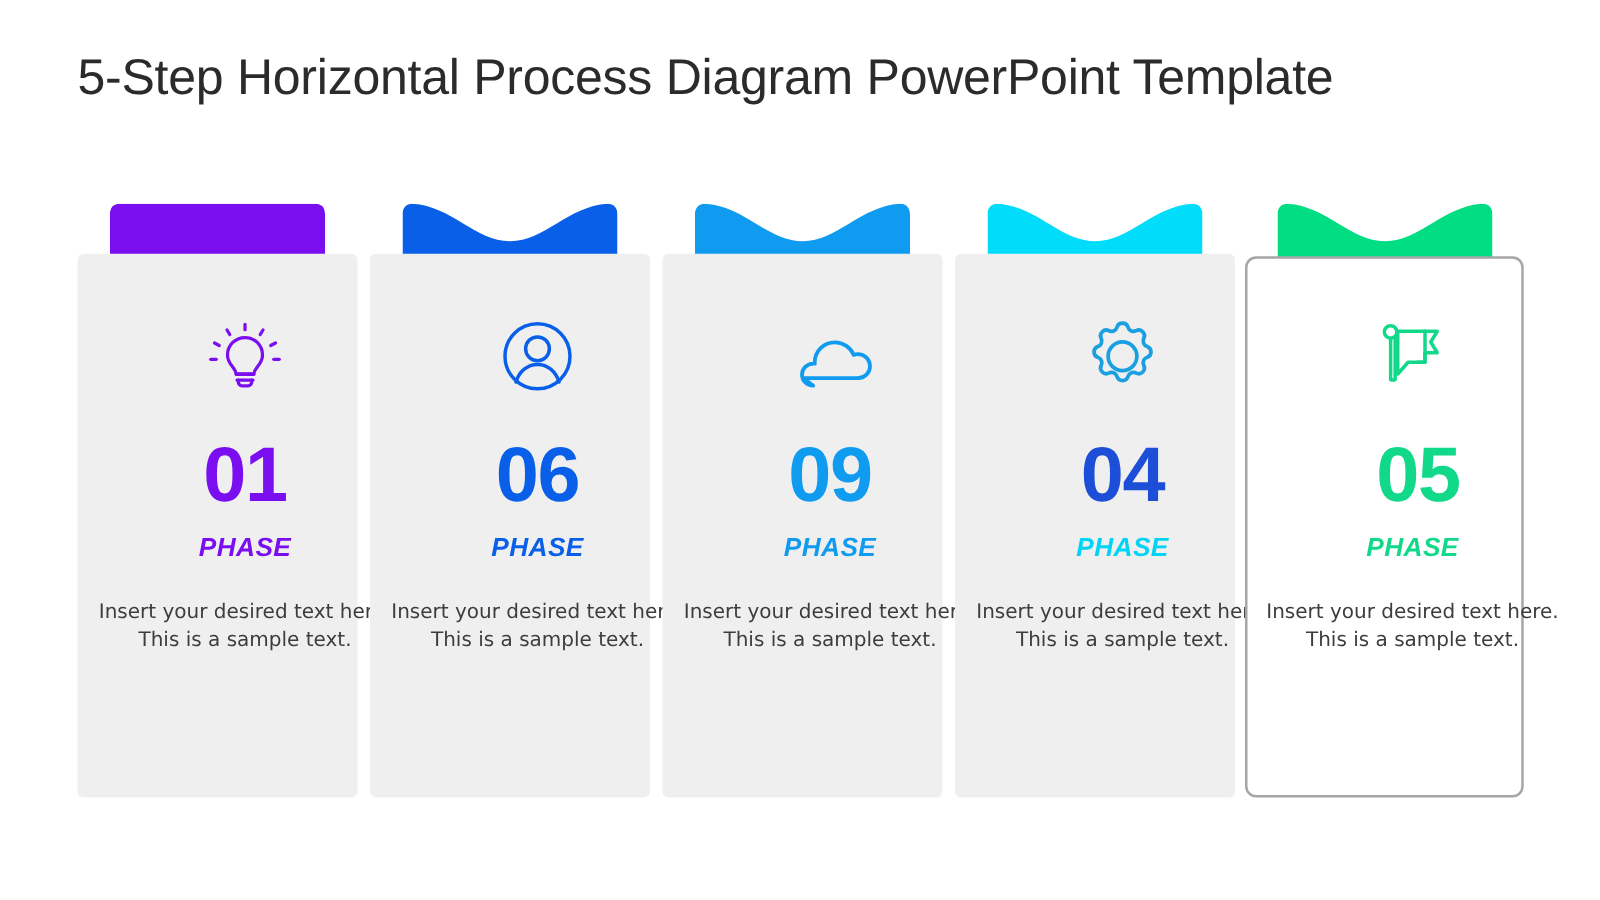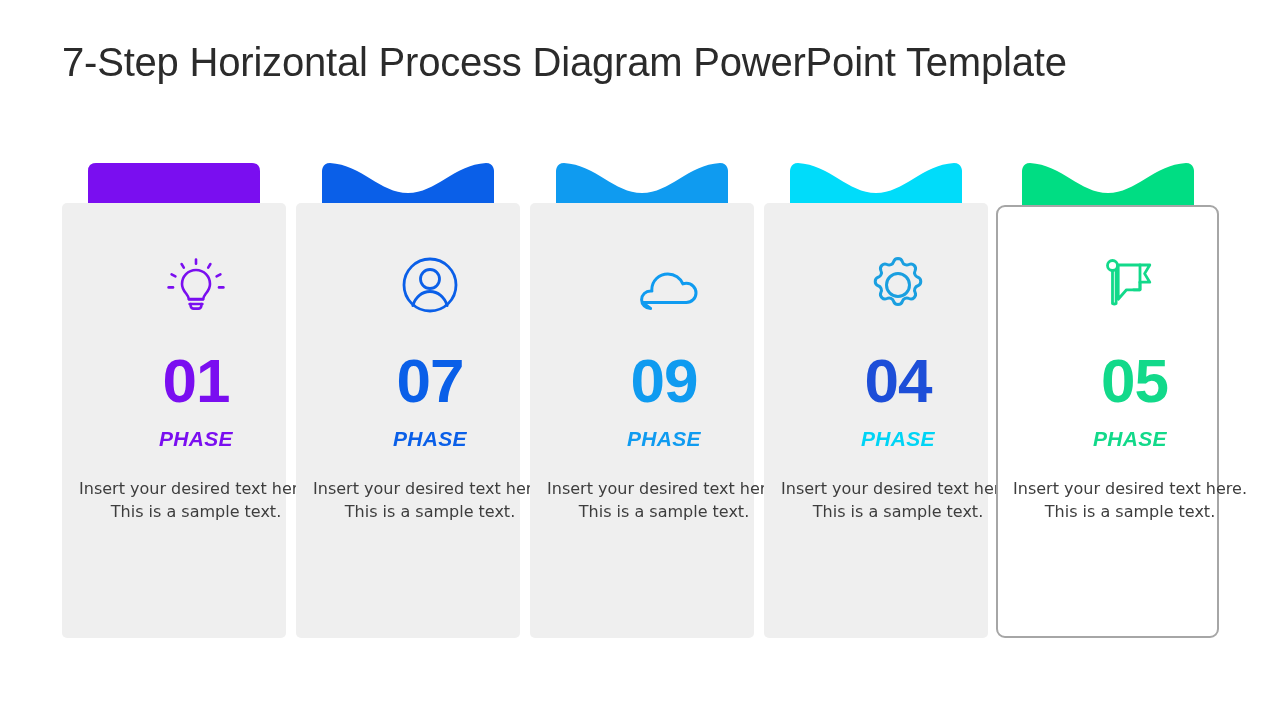--- a/index.html
+++ b/index.html
@@ -110,21 +110,21 @@
     font-family: "DejaVu Sans", sans-serif;
   }
   .step.selected .desc { left: 2px; right: 26px; }
   .num, .phase { font-family: "Liberation Sans", sans-serif; }
 </style>
 </head>
 <body>
 
 <div id="slide">
 
-  <div id="slide-title">7-Step Horizontal Process Diagram PowerPoint Template</div>
+  <div id="slide-title">5-Step Horizontal Process Diagram PowerPoint Template</div>
 
   <div class="step" style="left:62px;">
     <div class="banner-wrap">
       <svg viewBox="0 0 172 50" xmlns="http://www.w3.org/2000/svg">
         <path d="M0,8 Q0,0 8,0 L164,0 Q172,0 172,8 L172,50 L0,50 Z
                  M0,8 C0,8 0,0 8,0 C40,2 58,30 86,30 C114,30 132,2 164,0 C172,0 172,8 172,8 L172,50 L0,50 Z" fill="#7a0ef0"></path>
       </svg>
     </div>
     <div class="card"></div>
     <div class="icon-slot">
@@ -154,21 +154,21 @@
       </svg>
     </div>
     <div class="card"></div>
     <div class="icon-slot">
       <svg width="62" height="62" viewBox="0 0 62 62" fill="none" stroke="#0a5fe8" stroke-width="2.8" stroke-linecap="round" stroke-linejoin="round">
         <circle cx="31" cy="31" r="26"></circle>
         <circle cx="31" cy="25" r="9.5"></circle>
         <path d="M13.8 51.6 C16.4 43 23 37.5 31 37.5 c8 0 14.6 5.5 17.2 14.1"></path>
       </svg>
     </div>
-    <div class="num" style="color:#0a5fe8;">07</div>
+    <div class="num" style="color:#0a5fe8;">06</div>
     <div class="phase" style="color:#0a5fe8;">PHASE</div>
     <div class="desc">Insert your desired text here. This is a sample text.</div>
   </div>
 
   <div class="step" style="left:530px;">
     <div class="banner-wrap">
       <svg viewBox="0 0 172 50" xmlns="http://www.w3.org/2000/svg">
         <path d="M0,8 C0,8 0,0 8,0 C40,2 58,30 86,30 C114,30 132,2 164,0 C172,0 172,8 172,8 L172,50 L0,50 Z" fill="#0f9bf0"></path>
       </svg>
     </div>

